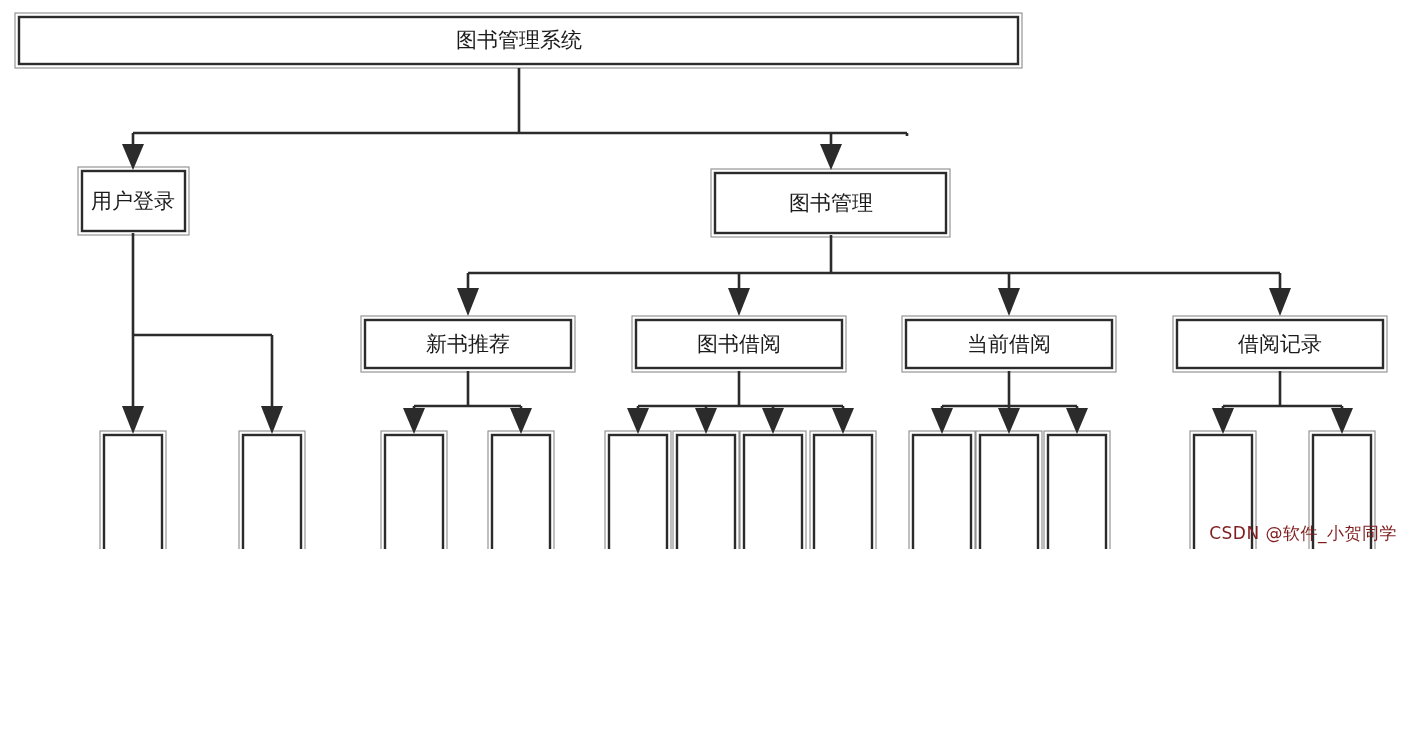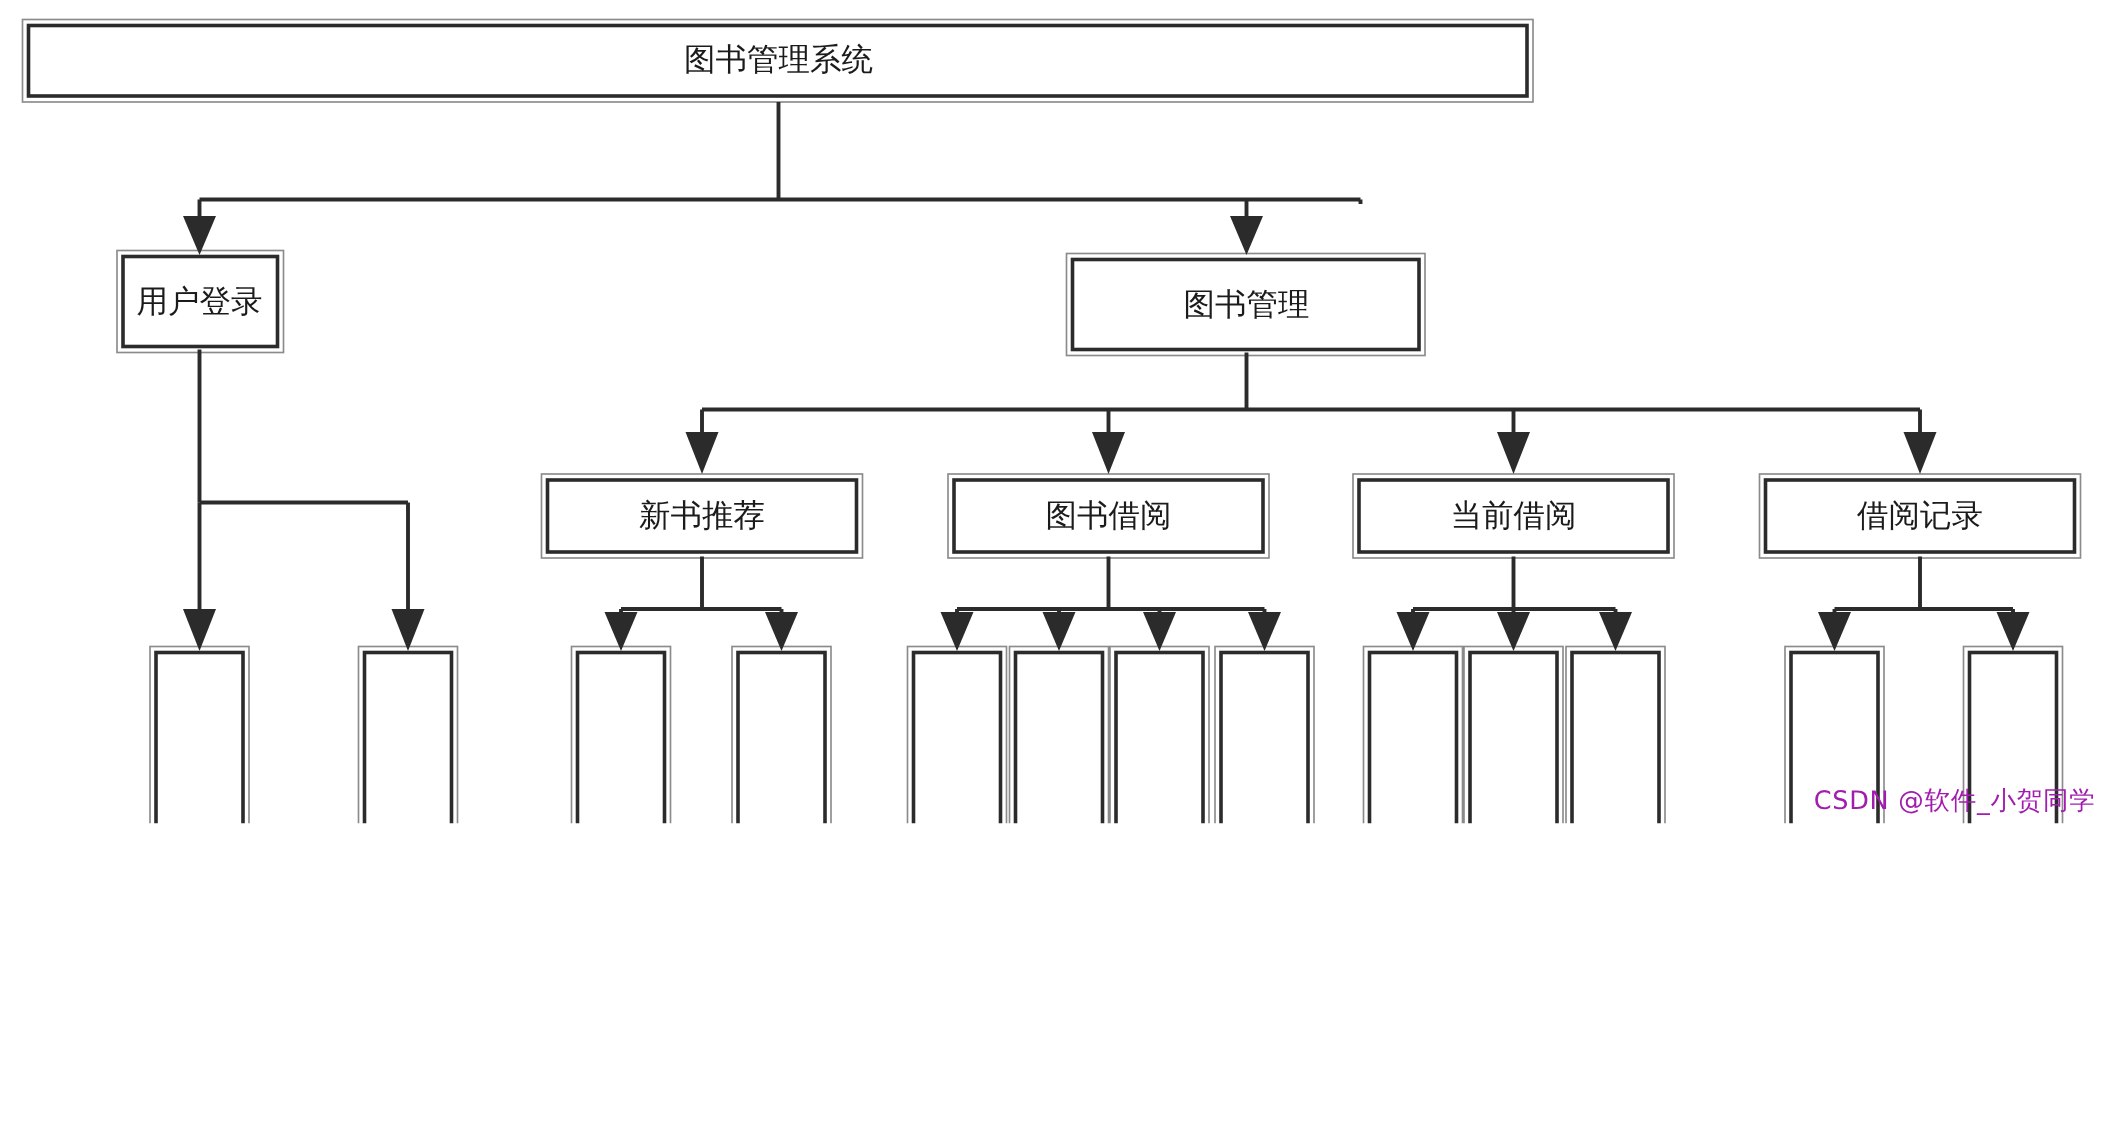--- a/index.html
+++ b/index.html
@@ -61,21 +61,21 @@
     letter-spacing: 3px;
     writing-mode: vertical-rl;
     text-orientation: upright;
     text-anchor: middle;
     dominant-baseline: central;
   }
   .watermark {
     position: absolute;
     right: 8px;
     bottom: 4px;
-    color: #a21caf;
+    color: #7f1d1d;
     font-size: 17px;
     font-family: "DejaVu Sans", "Liberation Sans", sans-serif;
     letter-spacing: 0.5px;
     white-space: nowrap;
     user-select: none;
   }
 </style>
 </head>
 <body>
 

